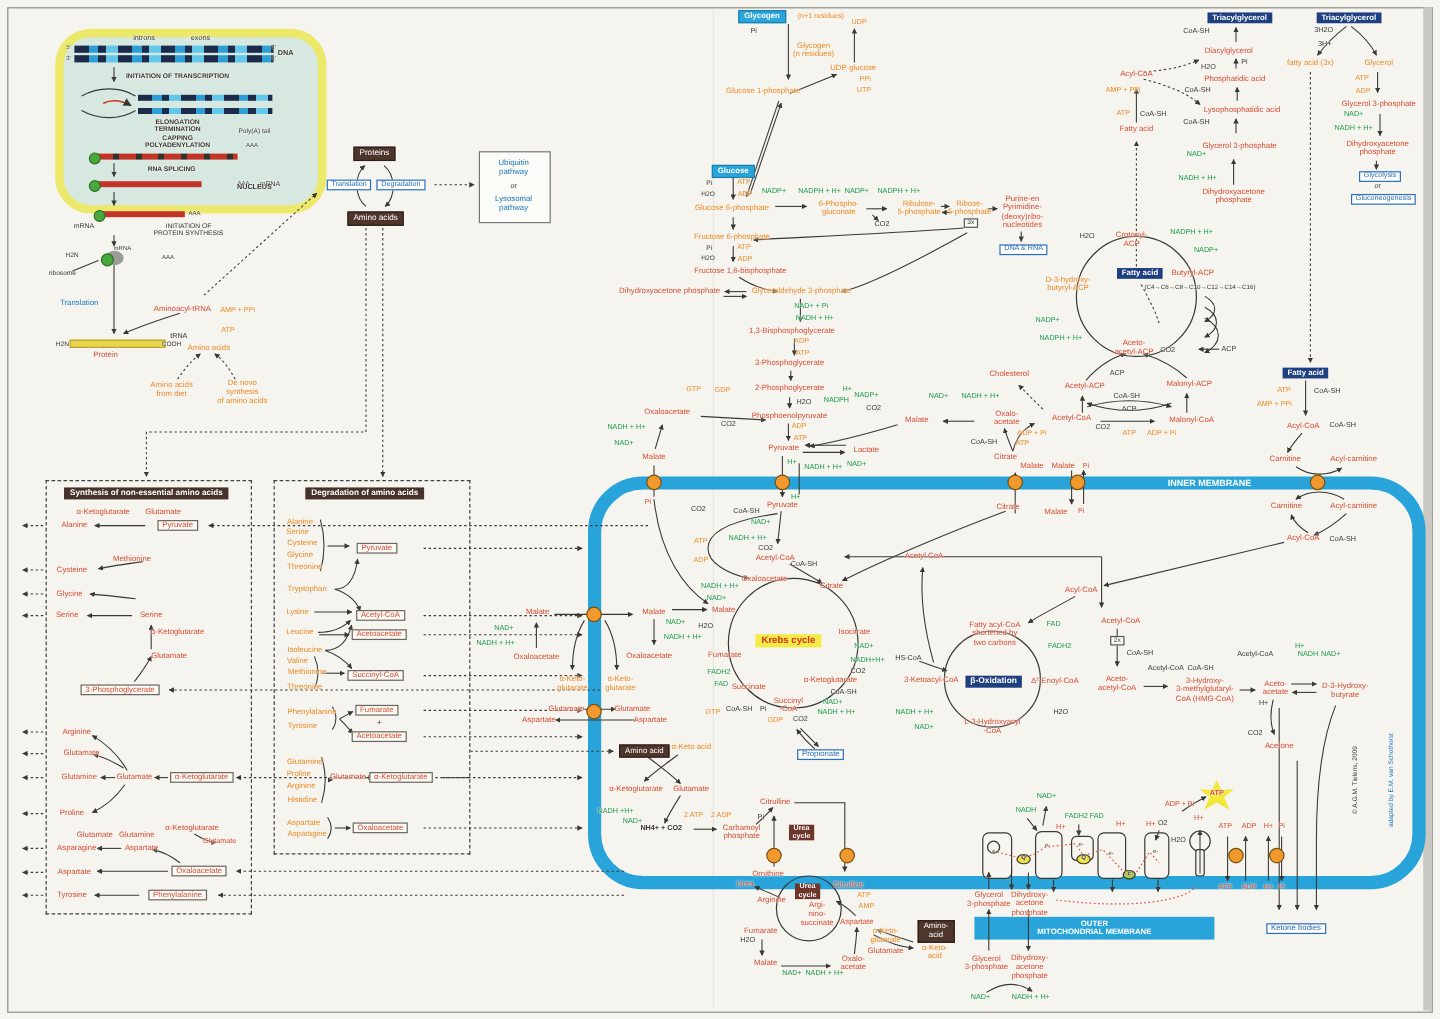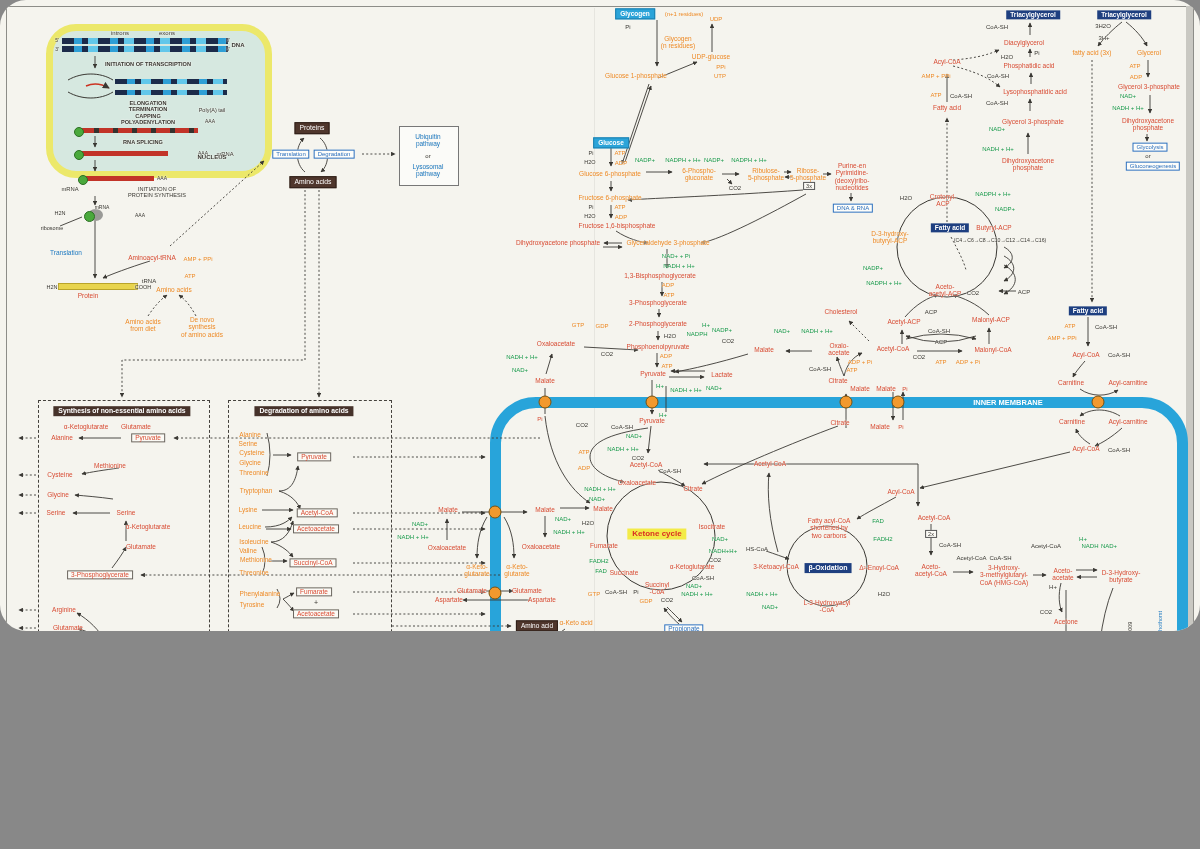--- a/index.html
+++ b/index.html
@@ -1,17 +1,17 @@
 <!DOCTYPE html>
 <html><head>
 <meta charset="utf-8">
 <style>
   html,body{margin:0;padding:0;background:#888;}
-  .page{position:relative;width:1200px;height:631px;background:#f5f4ee;overflow:hidden;
-        font-family:"Liberation Sans",sans-serif;border-radius:26px;}
+  .page{position:relative;width:1200px;height:849px;background:#f5f4ee;overflow:hidden;
+        font-family:"Liberation Sans",sans-serif;}
   .abs{position:absolute;}
   .paper-border{left:6px;top:6px;width:1186px;height:836px;border:1px solid #8d8d88;}
   .edge-shade{left:1186px;top:6px;width:7px;height:836px;background:#c9c8c2;}
   .crease{left:594px;top:8px;width:1px;height:832px;background:rgba(60,60,50,.08);}
   .nucleus{left:46px;top:24px;width:212px;height:140px;border:7px solid #ece86a;border-radius:30px;background:#d6e8e0;}
   .dna{background:repeating-linear-gradient(90deg,#1c2b4a 0 12px,#2e9fd6 12px 20px,#1c2b4a 20px 26px,#62c7ea 26px 36px);}
   .mrna{background:repeating-linear-gradient(90deg,#c23328 0 14px,#35322e 14px 19px);}
   .mrna2{background:#c23328;}
   .gdot{border-radius:50%;background:#4aa93c;border:1px solid #2c7024;}
   .protbar{background:#e8d44d;border:1px solid #b9a42a;}
@@ -563,21 +563,21 @@
       <div class="lbl s-o" style="left: 584px; top: 452px; font-size: 6px;">ATP</div>
       <div class="lbl s-o" style="left: 584px; top: 468px; font-size: 6px;">ADP</div>
       <div class="lbl s-r" style="left: 646px; top: 465px;">Acetyl-CoA</div>
       <div class="lbl s-k" style="left: 670px; top: 471px; font-size: 6px;">CoA-SH</div>
       <div class="lbl s-r" style="left: 637px; top: 483px;">Oxaloacetate</div>
       <div class="lbl s-r" style="left: 693px; top: 489px;">Citrate</div>
       <div class="lbl s-g" style="left: 600px; top: 489px; font-size: 6px;">NADH + H+</div>
       <div class="lbl s-g" style="left: 597px; top: 499px; font-size: 6px;">NAD+</div>
       <div class="lbl s-r" style="left: 603px; top: 509px;">Malate</div>
       <div class="lbl s-k" style="left: 588px; top: 523px; font-size: 6px;">H2O</div>
-      <div class="lbl s-bxyellow" style="left: 657px; top: 534px;">Ketone cycle</div>
+      <div class="lbl s-bxyellow" style="left: 657px; top: 534px;">Krebs cycle</div>
       <div class="lbl s-r" style="left: 712px; top: 527px;">Isocitrate</div>
       <div class="lbl s-g" style="left: 720px; top: 539px; font-size: 6px;">NAD+</div>
       <div class="lbl s-g" style="left: 723px; top: 551px; font-size: 6px;">NADH+H+</div>
       <div class="lbl s-k" style="left: 715px; top: 560px; font-size: 6px;">CO2</div>
       <div class="lbl s-r" style="left: 692px; top: 567px;">α-Ketoglutarate</div>
       <div class="lbl s-k" style="left: 703px; top: 578px; font-size: 6px;">CoA-SH</div>
       <div class="lbl s-g" style="left: 694px; top: 586px; font-size: 6px;">NAD+</div>
       <div class="lbl s-g" style="left: 697px; top: 594px; font-size: 6px;">NADH + H+</div>
       <div class="lbl s-r" style="left: 657px; top: 588px;">Succinyl
 -CoA</div>

